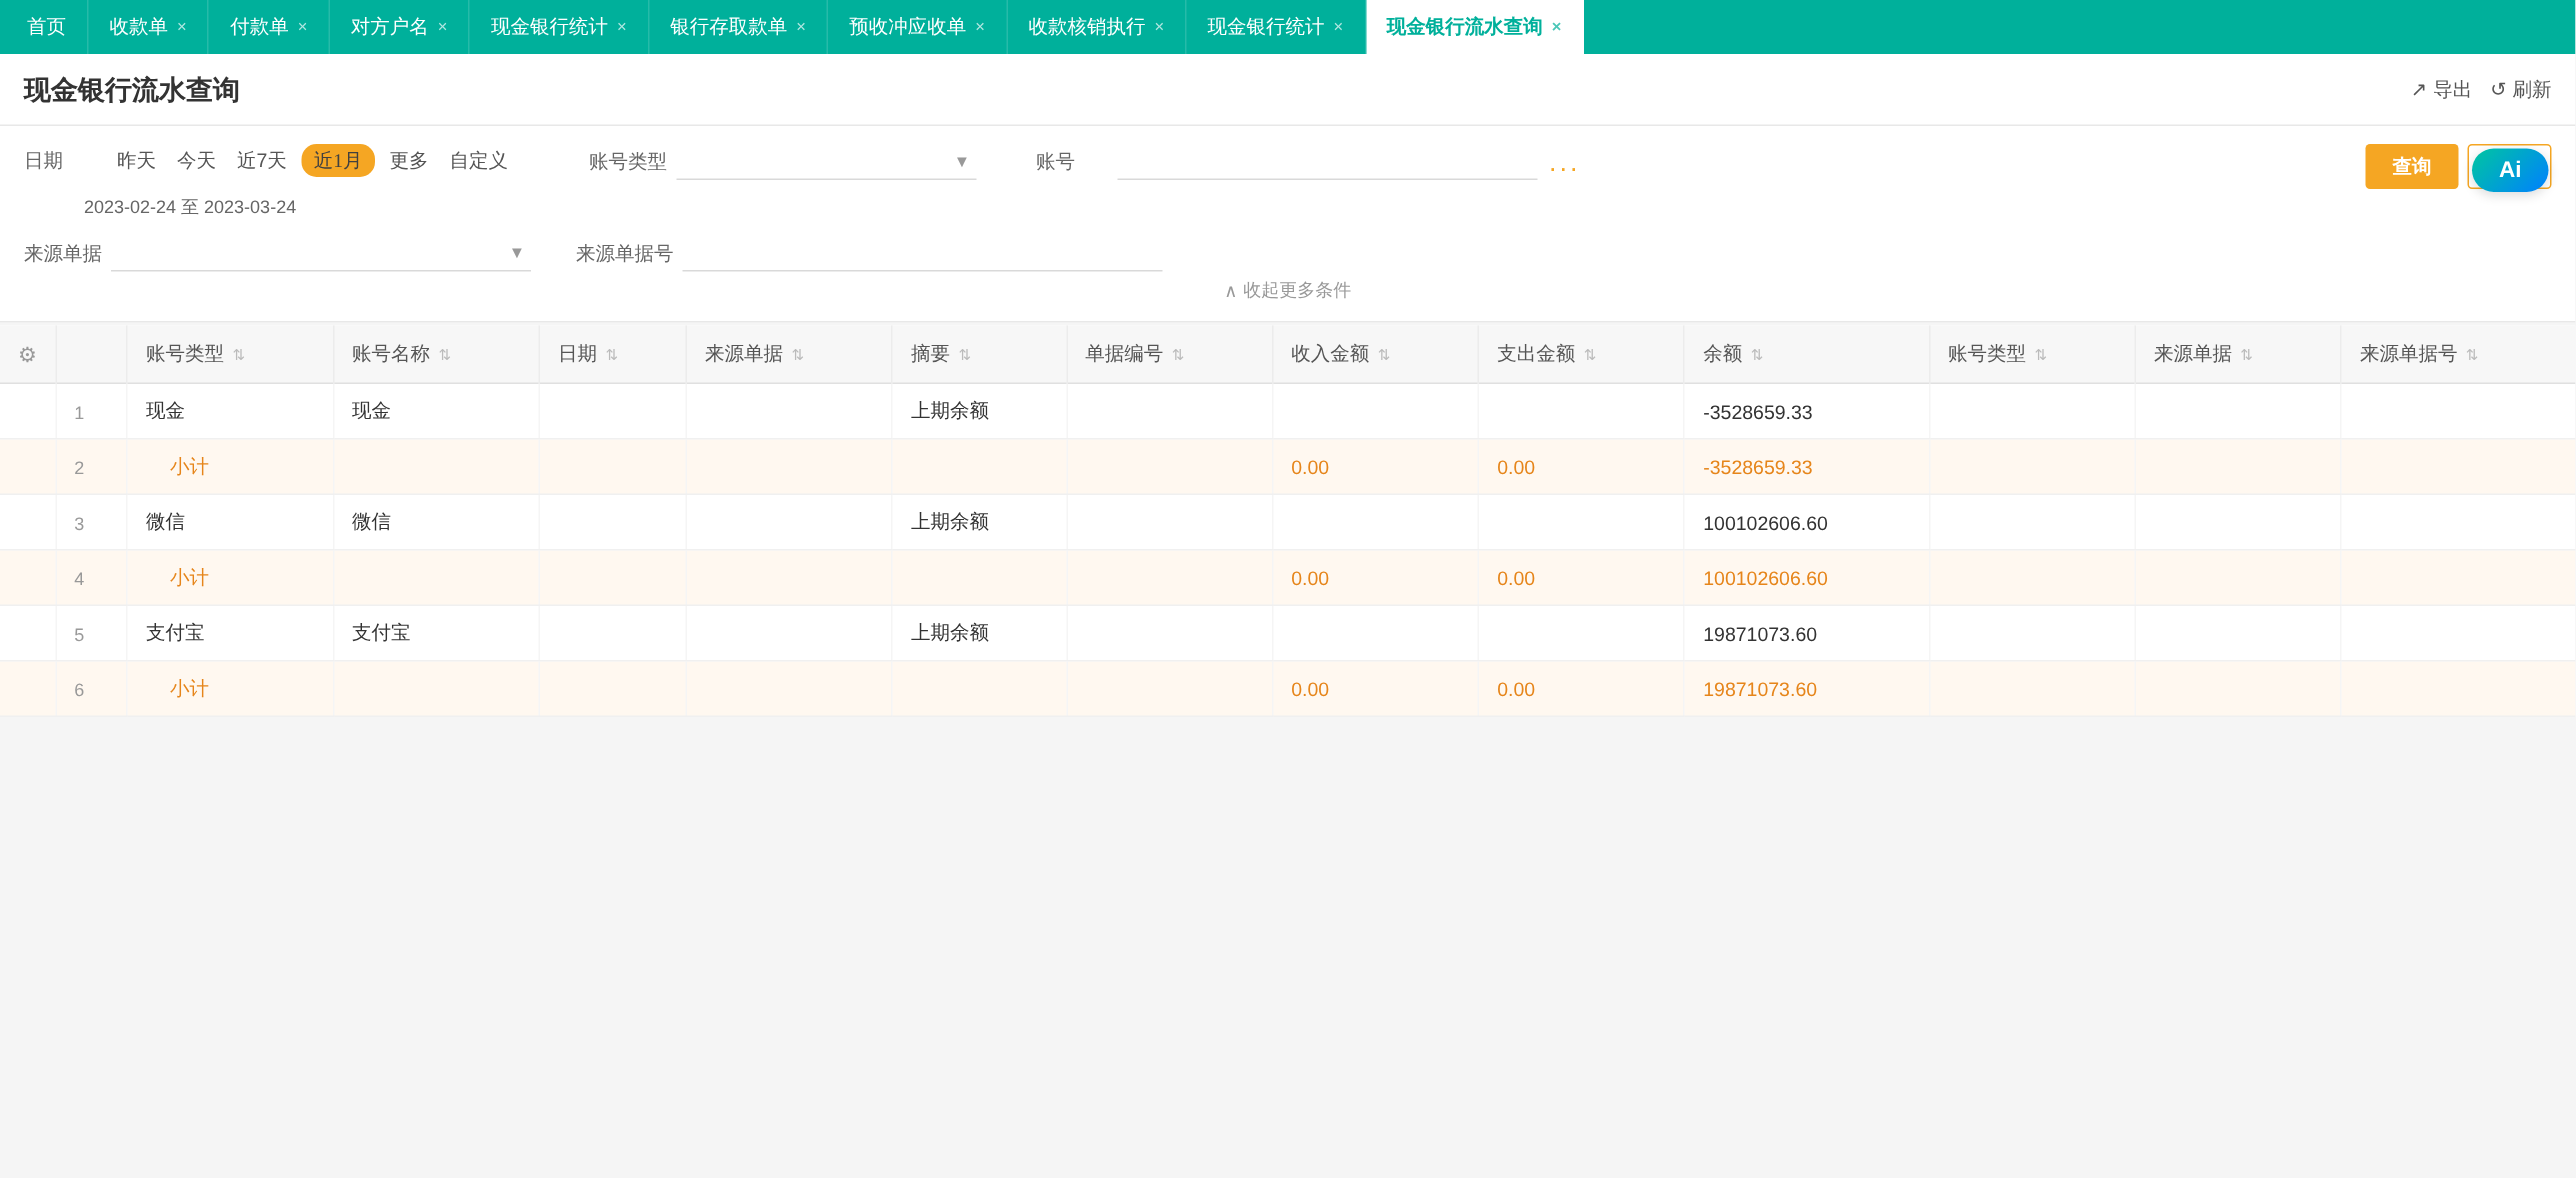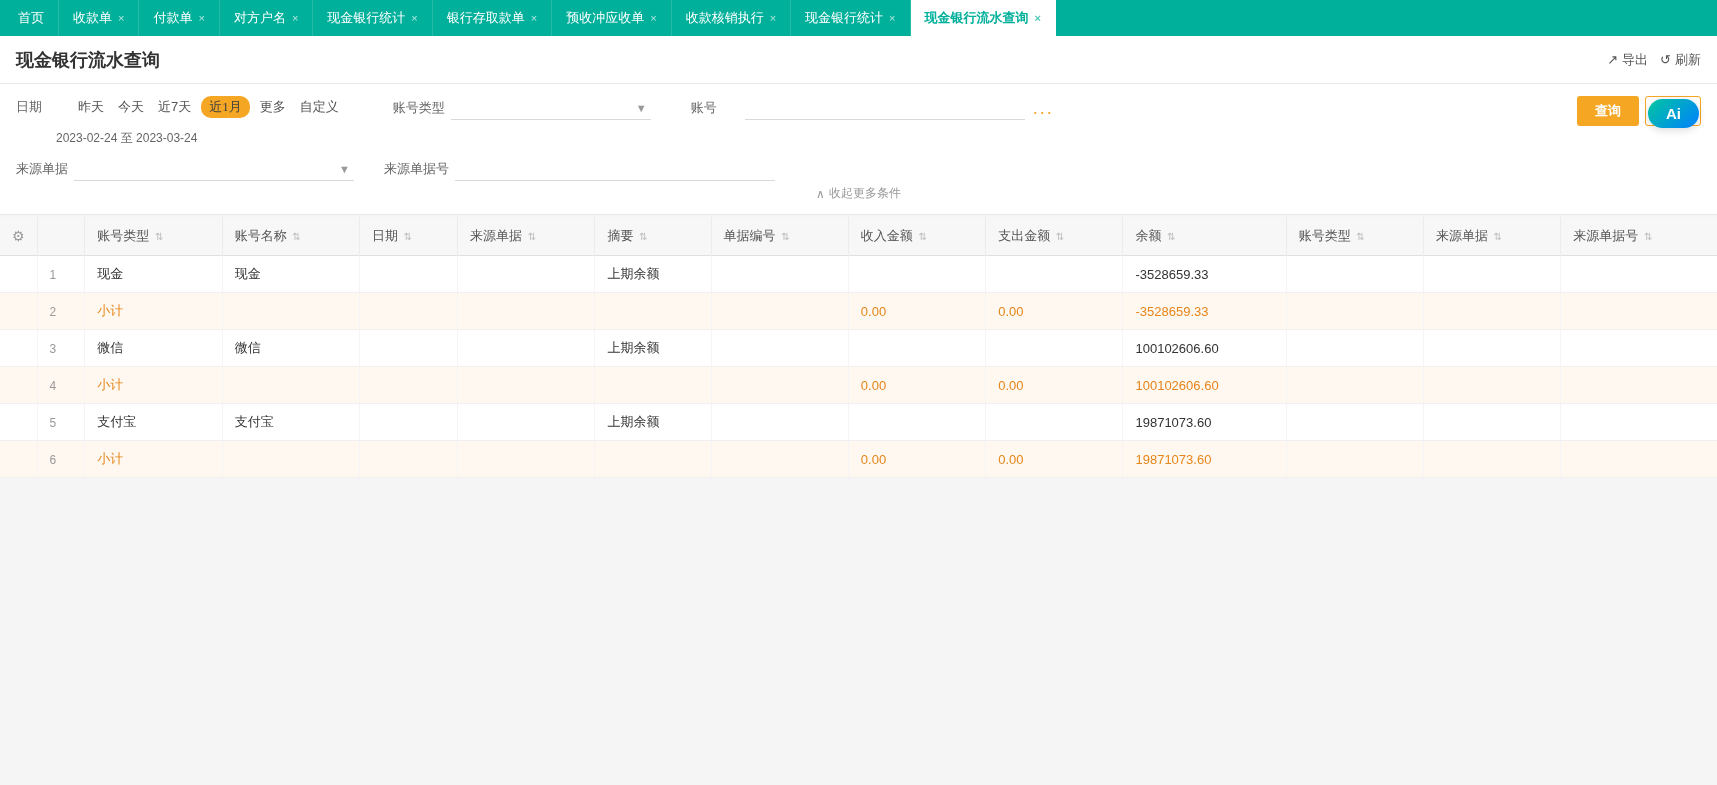--- a/index.html
+++ b/index.html
@@ -257,21 +257,21 @@
       color: #999;
       font-size: 12px;
     }
     .gear-col {
       width: 36px;
       text-align: center;
     }
     .gear-icon { color: #999; cursor: pointer; font-size: 14px; }
 
     .negative-val { color: #f00; }
-    .sub-orange { color: #e6851a; }
+    .sub-orange { color: #e6851a; margin-left: 16px; }
 
     
     .ai-btn {
       position: fixed;
       right: 18px;
       top: 99px;
       background: linear-gradient(135deg, #00c6a0 0%, #0080ff 100%);
       color: #fff;
       border-radius: 20px;
       padding: 6px 18px;

